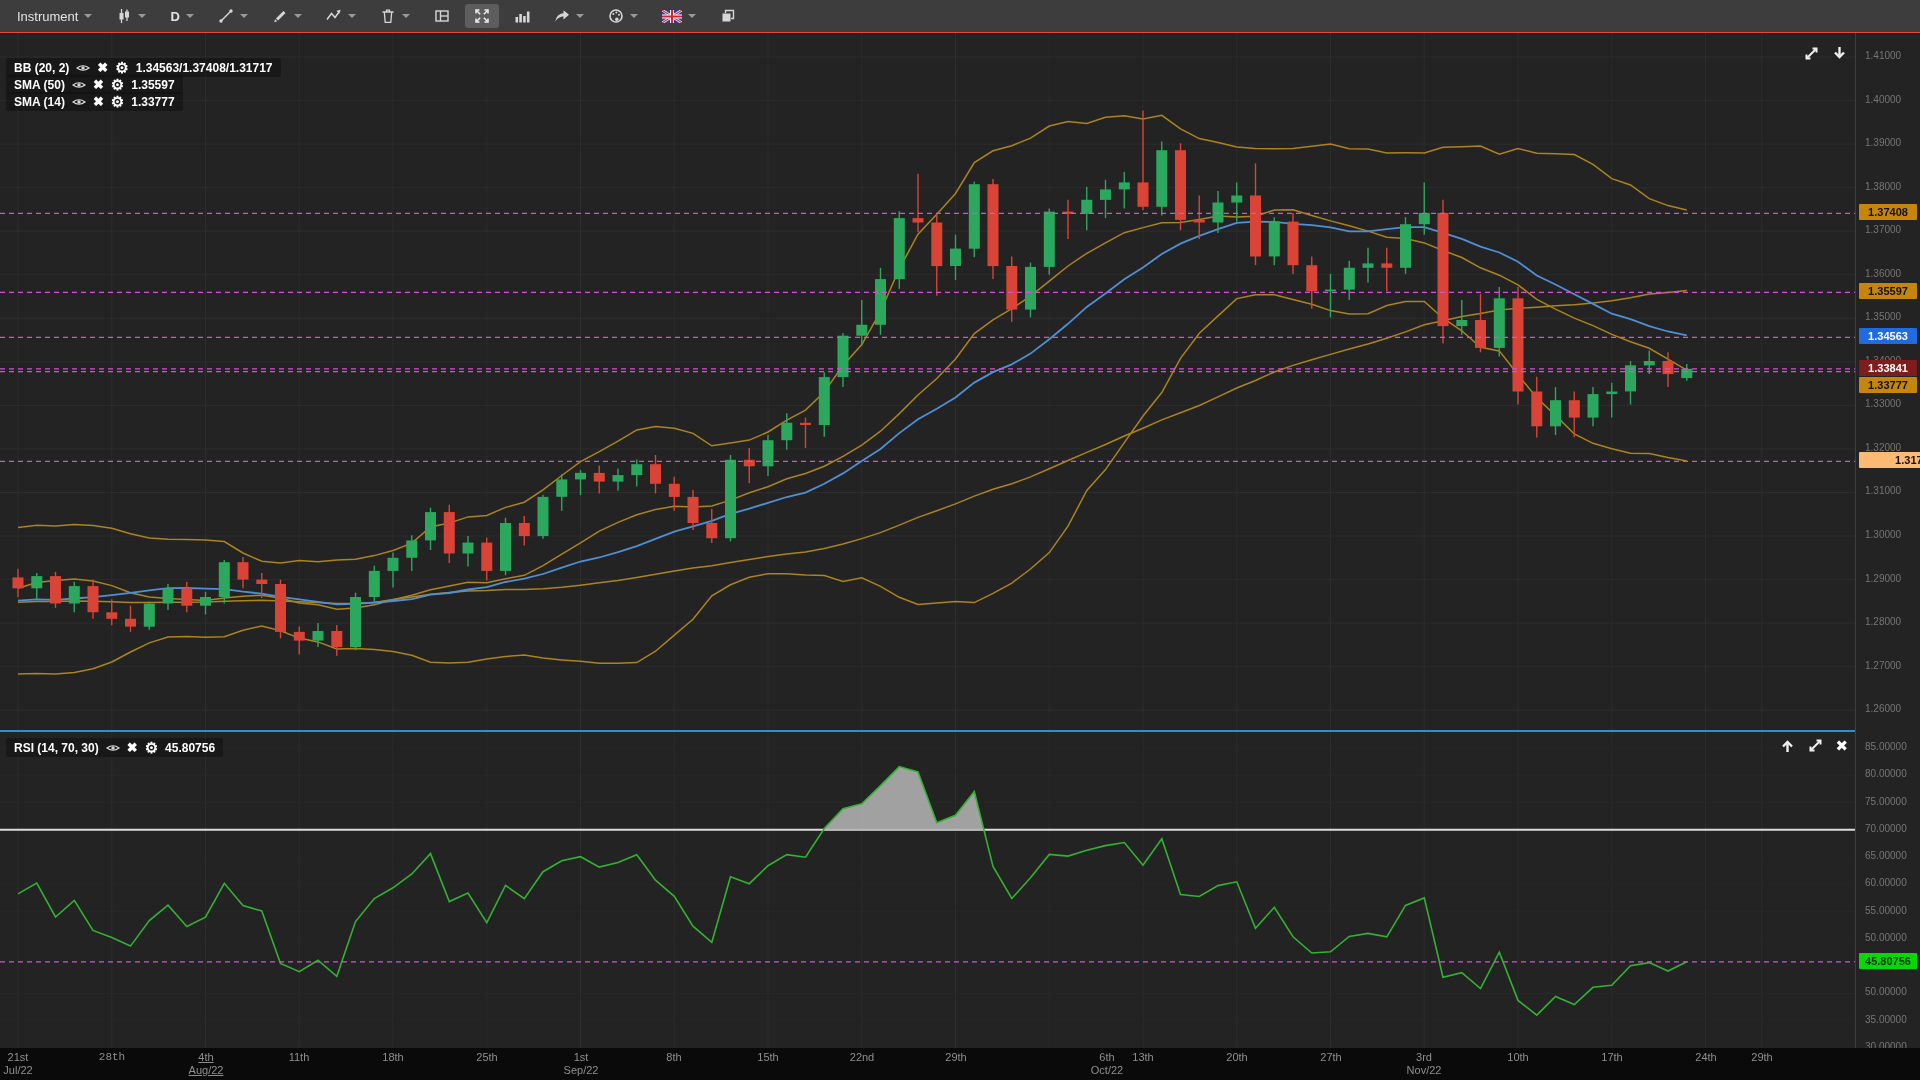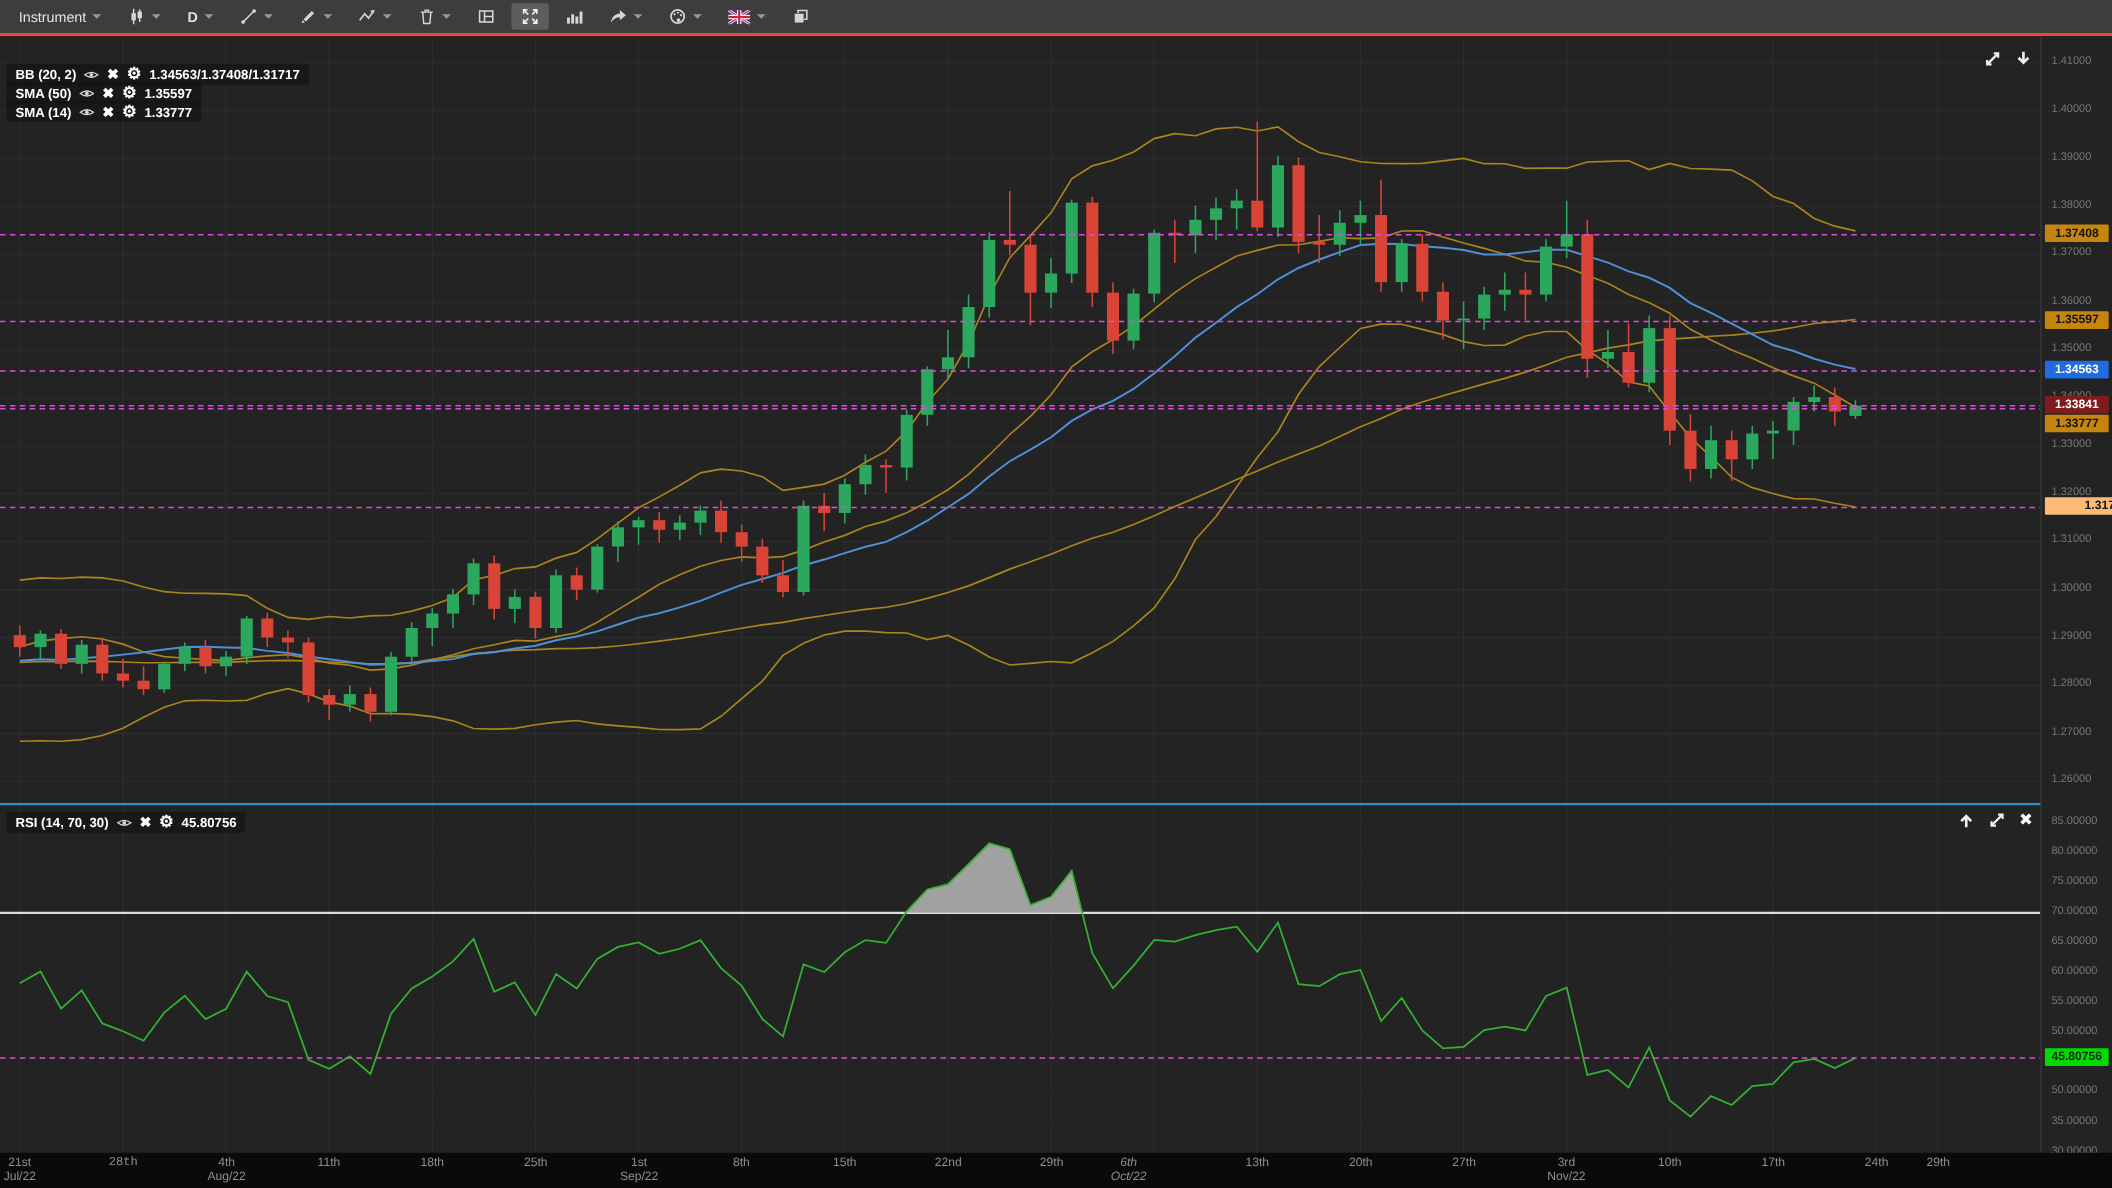--- a/index.html
+++ b/index.html
@@ -1,19 +1,19 @@
 <!DOCTYPE html>
 <html><head>
 <meta charset="utf-8">
 <style>
   html,body{margin:0;padding:0;background:#2a2a2a;width:1920px;height:1080px;overflow:hidden;
     font-family:"Liberation Sans",sans-serif;}
   .toolbar{position:absolute;top:0;left:0;width:1920px;height:33px;background:#3d3d3d;
     display:flex;align-items:center;padding-left:8px;gap:6px;box-sizing:border-box;
-    border-bottom:3px solid #ef4444;}
+    border-bottom:1px solid #ef4444;}
   .tb-btn{display:flex;align-items:center;gap:5px;color:#e2e2e2;font-size:13px;
     padding:4px 9px;border-radius:3px;cursor:pointer;height:24px;box-sizing:border-box;}
   .tb-btn.active{background:#5d5d5d;}
   .tb-btn svg{display:block;}
   .chev{width:0;height:0;border-left:4px solid transparent;border-right:4px solid transparent;
     border-top:4px solid #999;margin-left:1px;}
   .chart{position:absolute;top:33px;left:0;width:1920px;height:1047px;background:#232323;}
   #svgmain{position:absolute;left:0;top:0;}
   .sep{position:absolute;left:0;top:697px;width:1920px;height:2px;background:#2a93cf;}
   .paxis{position:absolute;left:1855px;top:0;width:65px;height:1015px;background:#232323;
@@ -464,30 +464,30 @@
       <div class="tag" style="top: 250px; background: rgb(198, 134, 14); color: rgb(17, 17, 17);">1.35597</div>
       <div class="tag" style="top: 295px; background: rgb(31, 107, 224); color: rgb(255, 255, 255);">1.34563</div>
       <div class="tag" style="top: 327px; background: #7f1d1d; color: rgb(255, 255, 255);">1.33841</div>
       <div class="tag" style="top: 344px; background: rgb(198, 134, 14); color: rgb(17, 17, 17);">1.33777</div>
       <div class="tag" style="top: 419px; background: #fdba74; color: rgb(17, 17, 17); padding-left: 27px;">1.31717</div>
       <div class="tag" style="top: 920px; background: rgb(4, 217, 4); color: rgb(3, 51, 3);">45.80756</div>
     </div>
   <div class="daxis" id="daxis">
       <div class="dlabel" style="left: 18px;">21st<br>Jul/22</div>
       <div class="dlabel" style="left: 112px; font-family: Liberation Mono, monospace;">28th</div>
-      <div class="dlabel" style="left: 206px;">4th<br>Aug/22</div>
+      <div class="dlabel" style="left: 206px; text-decoration: underline;">4th<br>Aug/22</div>
       <div class="dlabel" style="left: 299px; text-align: right;">11th</div>
       <div class="dlabel" style="left: 393px;">18th</div>
       <div class="dlabel" style="left: 487px;">25th</div>
       <div class="dlabel" style="left: 581px;">1st<br>Sep/22</div>
       <div class="dlabel" style="left: 674px;">8th</div>
       <div class="dlabel" style="left: 768px;">15th</div>
       <div class="dlabel" style="left: 862px;">22nd</div>
       <div class="dlabel" style="left: 956px;">29th</div>
-      <div class="dlabel" style="left: 1026px; font-style: italic;">6th<br>Oct/22</div>
+      <div class="dlabel" style="left: 1107px;">6th<br>Oct/22</div>
       <div class="dlabel" style="left: 1143px;">13th</div>
       <div class="dlabel" style="left: 1237px;">20th</div>
       <div class="dlabel" style="left: 1331px;">27th</div>
       <div class="dlabel" style="left: 1424px;">3rd<br>Nov/22</div>
       <div class="dlabel" style="left: 1518px;">10th</div>
       <div class="dlabel" style="left: 1612px;">17th</div>
       <div class="dlabel" style="left: 1706px;">24th</div>
       <div class="dlabel" style="left: 1762px;">29th</div>
     </div>
 

